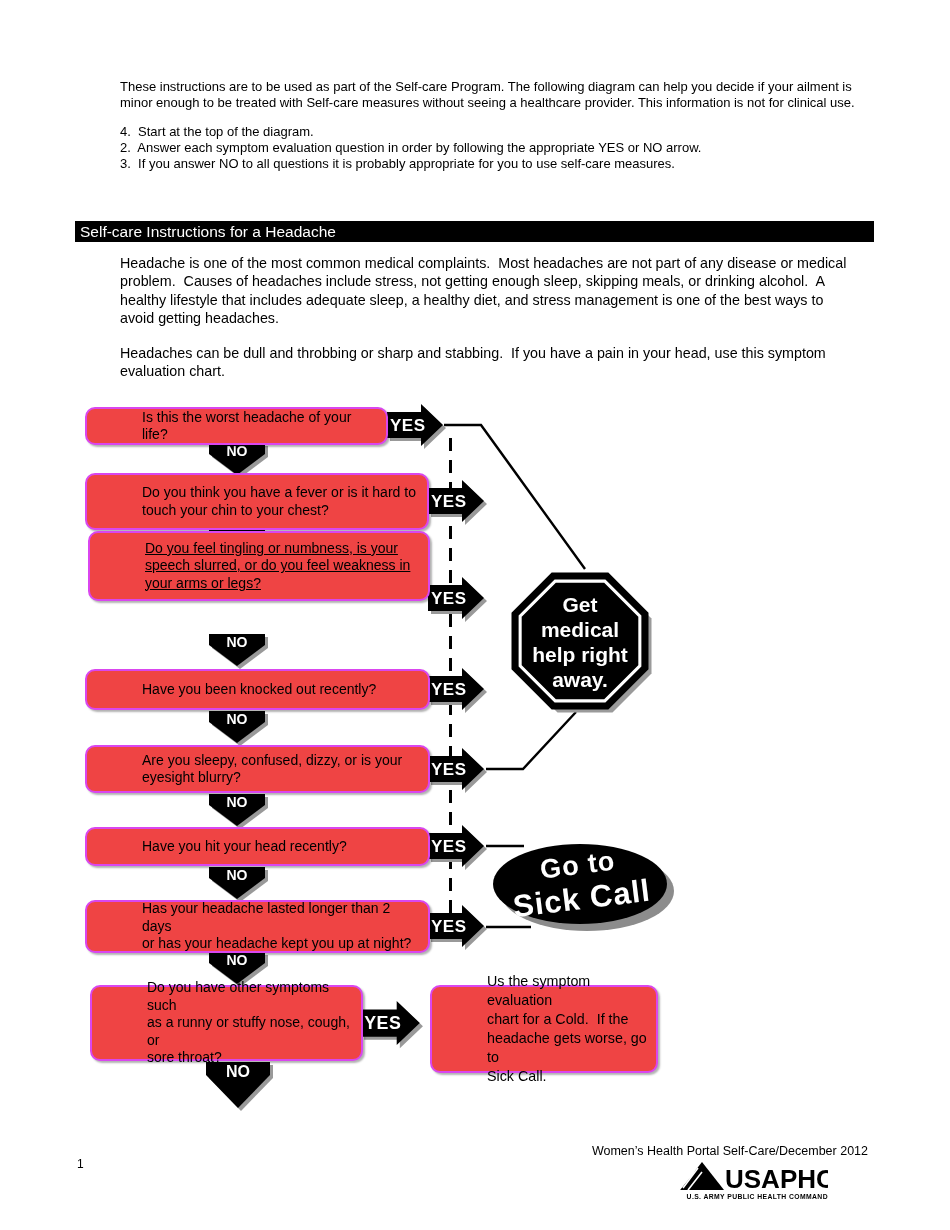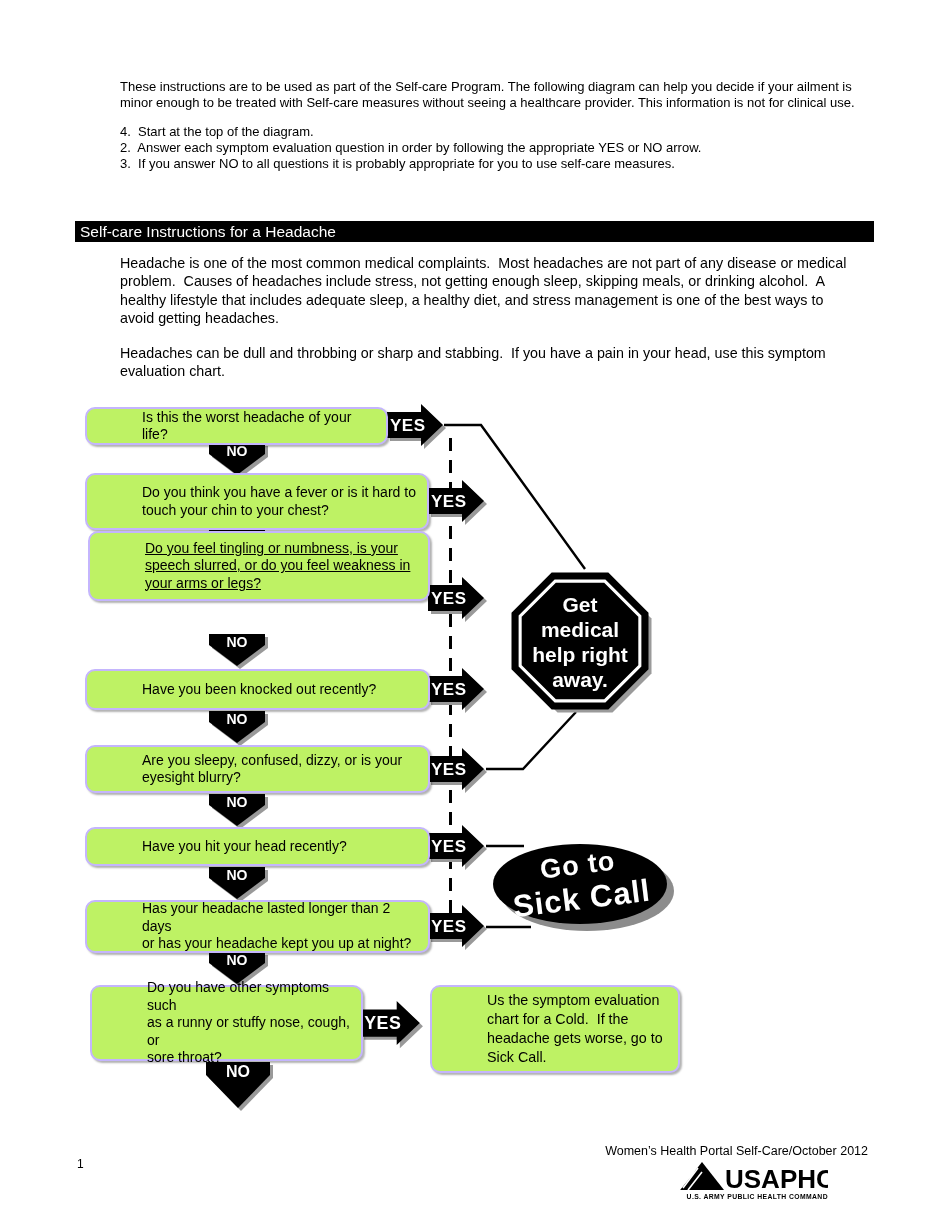--- a/index.html
+++ b/index.html
@@ -7,33 +7,33 @@
         font-family:"Liberation Sans",sans-serif;color:#000;}
   .abs{position:absolute;}
   .pre{white-space:pre-wrap;margin-left:42px;}
   .intro{left:78px;top:79px;width:862px;font-size:13px;line-height:16px;}
   .steps{left:78px;top:124px;width:862px;font-size:13px;line-height:16px;}
   .titlebar{left:75px;top:221px;width:799px;height:21px;background:#000;color:#fff;
             font-size:15.5px;line-height:21px;padding-left:5px;box-sizing:border-box;}
   .p1{left:78px;top:254px;width:862px;font-size:14.3px;line-height:18.3px;}
   .p2{left:78px;top:344px;width:862px;font-size:14.3px;line-height:18.3px;}
   .fc-svg{position:absolute;left:0;top:0;}
-  .qbox{position:absolute;border:2px solid #c4b5fd;border-radius:10px;background:#bef264;
+  .qbox{position:absolute;border:2px solid #d946ef;border-radius:10px;background:#ef4444;
         box-shadow:2px 2px 2px rgba(0,0,0,.30);display:flex;flex-direction:column;
         justify-content:center;box-sizing:border-box;padding-left:13px;padding-right:6px;
         font-size:14px;line-height:17.5px;}
   .q0{left:85px;top:407px;width:303px;height:38px;}
   .q1{left:85px;top:473px;width:344px;height:57px;}
   .q2{left:88px;top:531px;width:342px;height:70px;text-decoration:underline;}
   .q3{left:85px;top:669px;width:345px;height:41px;}
   .q4{left:85px;top:745px;width:345px;height:48px;}
   .q5{left:85px;top:827px;width:345px;height:39px;}
   .q6{left:85px;top:900px;width:345px;height:53px;}
   .q7{left:90px;top:985px;width:273px;height:76px;}
-  .cold{left:430px;top:985px;width:250px;height:88px;font-size:14.3px;line-height:19px;}
+  .cold{left:430px;top:985px;width:228px;height:88px;font-size:14.3px;line-height:19px;}
   .yes-t{font-weight:bold;font-size:17px;fill:#fff;letter-spacing:.5px;}
   .no-t{font-weight:bold;font-size:14px;fill:#fff;text-anchor:middle;}
   .oct-t{font-weight:bold;font-size:21px;fill:#fff;text-anchor:middle;}
   .ell-t1{font-weight:bold;font-size:27px;fill:#fff;text-anchor:middle;letter-spacing:1px;}
   .ell-t2{font-weight:bold;font-size:31px;fill:#fff;text-anchor:middle;letter-spacing:1px;}
   .conn{fill:none;stroke:#000;stroke-width:2.4;}
   .footer-line{top:1144px;left:0;right:82px;text-align:right;font-size:12.5px;}
   .page-num{left:77px;top:1157px;font-size:12px;}
   .logo{left:676px;top:1161px;width:152px;text-align:right;}
   .logo-sub{font-size:6.8px;font-weight:bold;letter-spacing:.4px;margin-top:-2px;}
@@ -208,21 +208,21 @@
 as a runny or stuffy nose, cough, or
 sore throat?</span>
     </div>
   <div class="qbox cold">
       <span class="pre">Us the symptom evaluation
 chart for a Cold.  If the
 headache gets worse, go to
 Sick Call.</span>
     </div>
 
-  <div class="abs footer-line">Women’s Health Portal Self-Care/October 2012</div>
+  <div class="abs footer-line">Women’s Health Portal Self-Care/December 2012</div>
   <div class="abs page-num">1</div>
 
   <div class="abs logo">
     <svg width="152" height="30" viewBox="0 0 152 30">
       <polygon points="26,1 48,29 4,29" fill="#000"></polygon>
       <path d="M7,27 L22,7 M2,30 L18,10 M12,29 L26,11" stroke="#fff" stroke-width="1.6" fill="none"></path>
       <text x="49" y="27" font-family="Liberation Sans, sans-serif" font-size="26" font-weight="bold" fill="#000">USAPHC</text>
     </svg>
     <div class="logo-sub">U.S. ARMY PUBLIC HEALTH COMMAND</div>
   </div>

